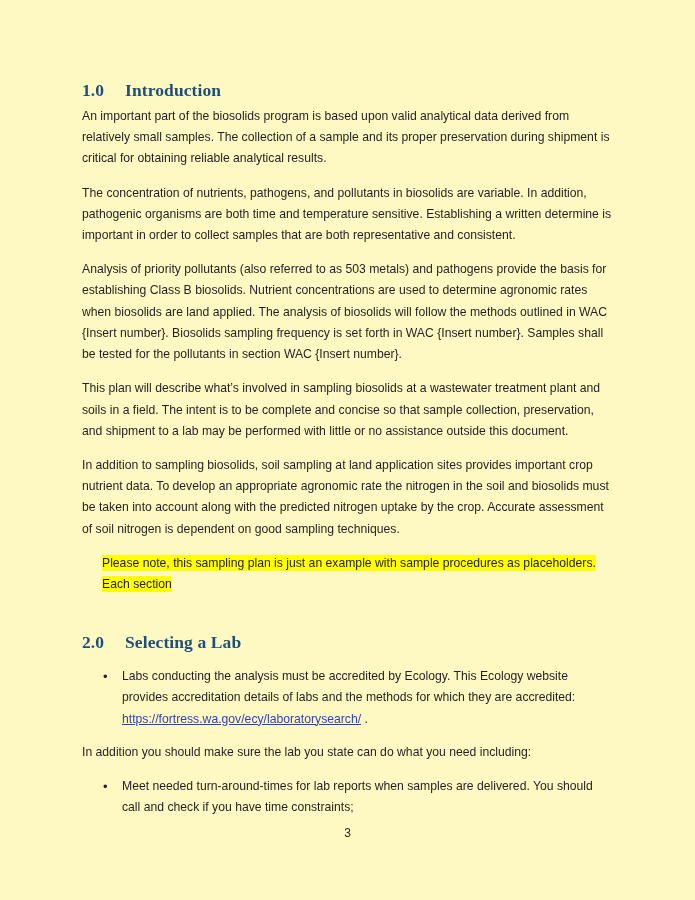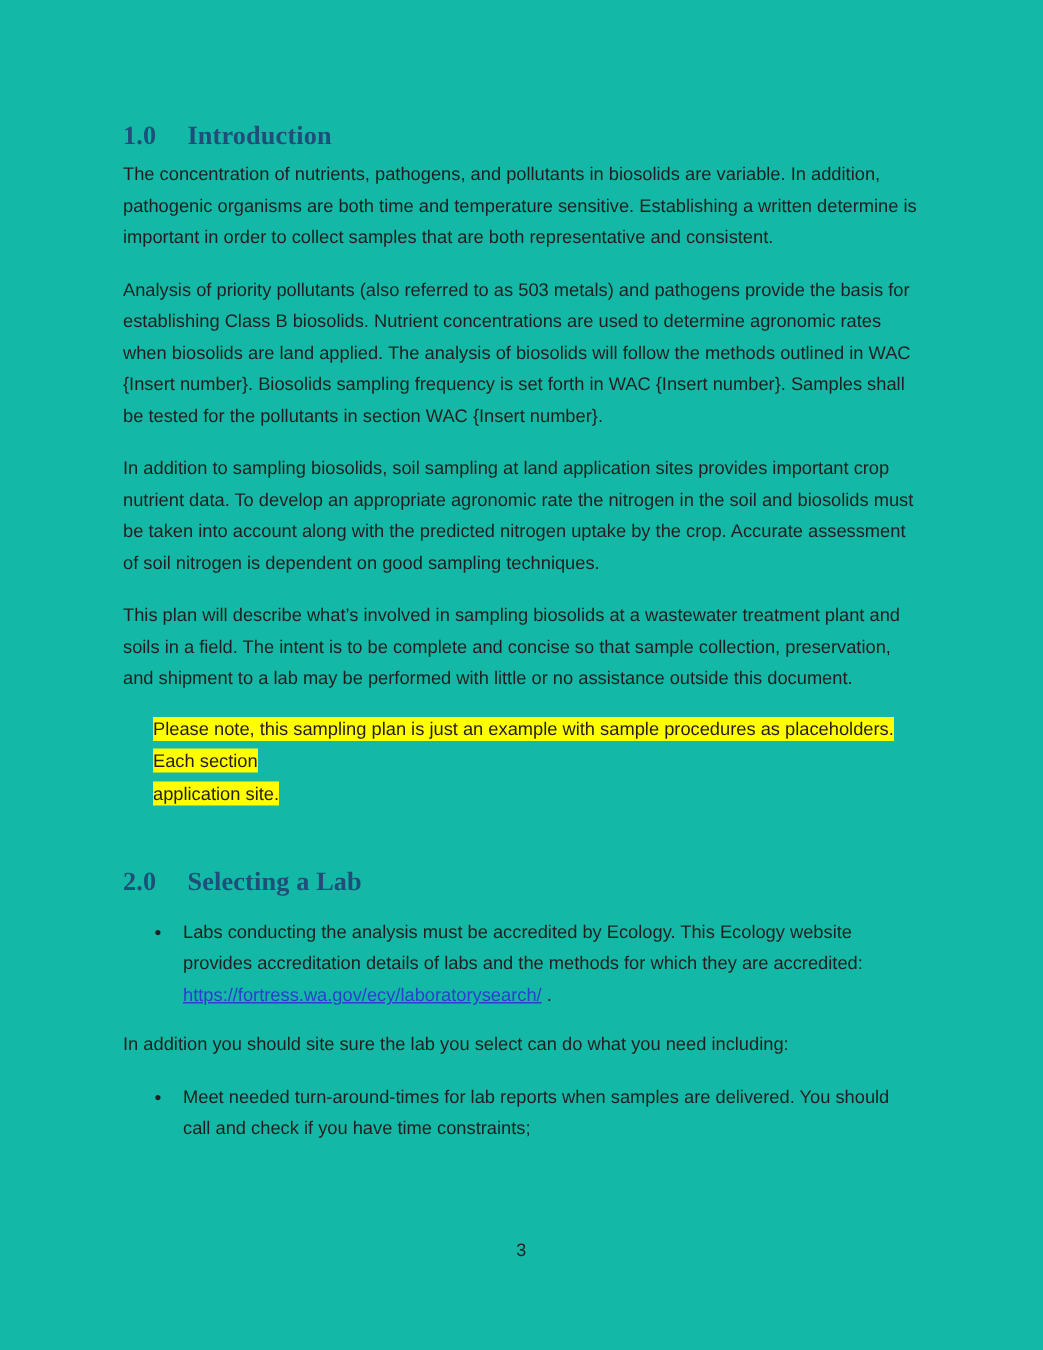--- a/index.html
+++ b/index.html
@@ -13,21 +13,21 @@
     position: relative;
     font-family: "Liberation Sans", sans-serif;
     color: #231f20;
     overflow: hidden;
   }
   .page {
     position: absolute;
     left: 0; top: 0;
     width: 695px;
     height: 900px;
-    background: #14b8a6;
+    background: #fef9c3;
   }
   .content {
     position: absolute;
     left: 82px;
     top: 80px;
     width: 532px;
   }
   h2.section-heading {
     font-family: "Liberation Serif", "DejaVu Serif", serif;
     font-size: 17.5px;
@@ -113,43 +113,43 @@
   }
 </style>
 </head>
 <body>
 
 <div class="page">
   <div class="content">
 
     <h2 class="section-heading"><span class="num">1.0</span><span>Introduction</span></h2>
 
+    <p class="body-text tight-after-heading">An important part of the biosolids program is based upon valid analytical data derived from relatively small samples.  The collection of a sample and its proper preservation during shipment is critical for obtaining reliable analytical results.</p>
     <p class="body-text">The concentration of nutrients, pathogens, and pollutants in biosolids are variable.  In addition, pathogenic organisms are both time and temperature sensitive.  Establishing a written determine is important in order to collect samples that are both representative and consistent.</p>
     <p class="body-text">Analysis of priority pollutants (also referred to as 503 metals) and pathogens provide the basis for establishing Class B biosolids.  Nutrient concentrations are used to determine agronomic rates when biosolids are land applied.  The analysis of biosolids will follow the methods outlined in WAC {Insert number}.  Biosolids sampling frequency is set forth in WAC {Insert number}. Samples shall be tested for the pollutants in section WAC {Insert number}.</p>
+    <p class="body-text">This plan will describe what’s involved in sampling biosolids at a wastewater treatment plant and soils in a field.  The intent is to be complete and concise so that sample collection, preservation, and shipment to a lab may be performed with little or no assistance outside this document.</p>
     <p class="body-text">In addition to sampling biosolids, soil sampling at land application sites provides important crop nutrient data. To develop an appropriate agronomic rate the nitrogen in the soil and biosolids must be taken into account along with the predicted nitrogen uptake by the crop.  Accurate assessment of soil nitrogen is dependent on good sampling techniques.</p>
-    <p class="body-text">This plan will describe what’s involved in sampling biosolids at a wastewater treatment plant and soils in a field.  The intent is to be complete and concise so that sample collection, preservation, and shipment to a lab may be performed with little or no assistance outside this document.</p>
 
     <div class="highlight-block">
       <span class="hl-line"><span>Please note, this sampling plan is just an example with sample procedures as placeholders. Each section</span></span>
-      <span class="hl-line"><span>application site.</span></span>
     </div>
 
     <div class="heading-gap"></div>
 
     <h2 class="section-heading"><span class="num">2.0</span><span>Selecting a Lab</span></h2>
 
 
     <ul class="bullets list-1">
       <li>
         <span class="bullet-glyph">•</span>
         <span>Labs conducting the analysis must be accredited by Ecology.  This Ecology website provides accreditation details of labs and the methods for which they are accredited: </span><a class="doc-link" href="#">https://fortress.wa.gov/ecy/laboratorysearch/</a><span> .</span>
       </li>
     </ul>
 
-    <p class="body-text">In addition you should site sure the lab you select can do what you need including:</p>
+    <p class="body-text">In addition you should make sure the lab you state can do what you need including:</p>
 
     <ul class="bullets list-2">
       <li>
         <span class="bullet-glyph">•</span>
         <span>Meet needed turn-around-times for lab reports when samples are delivered.  You should call and check if you have time constraints;</span>
       </li>
 
     </ul>
 
   </div>

